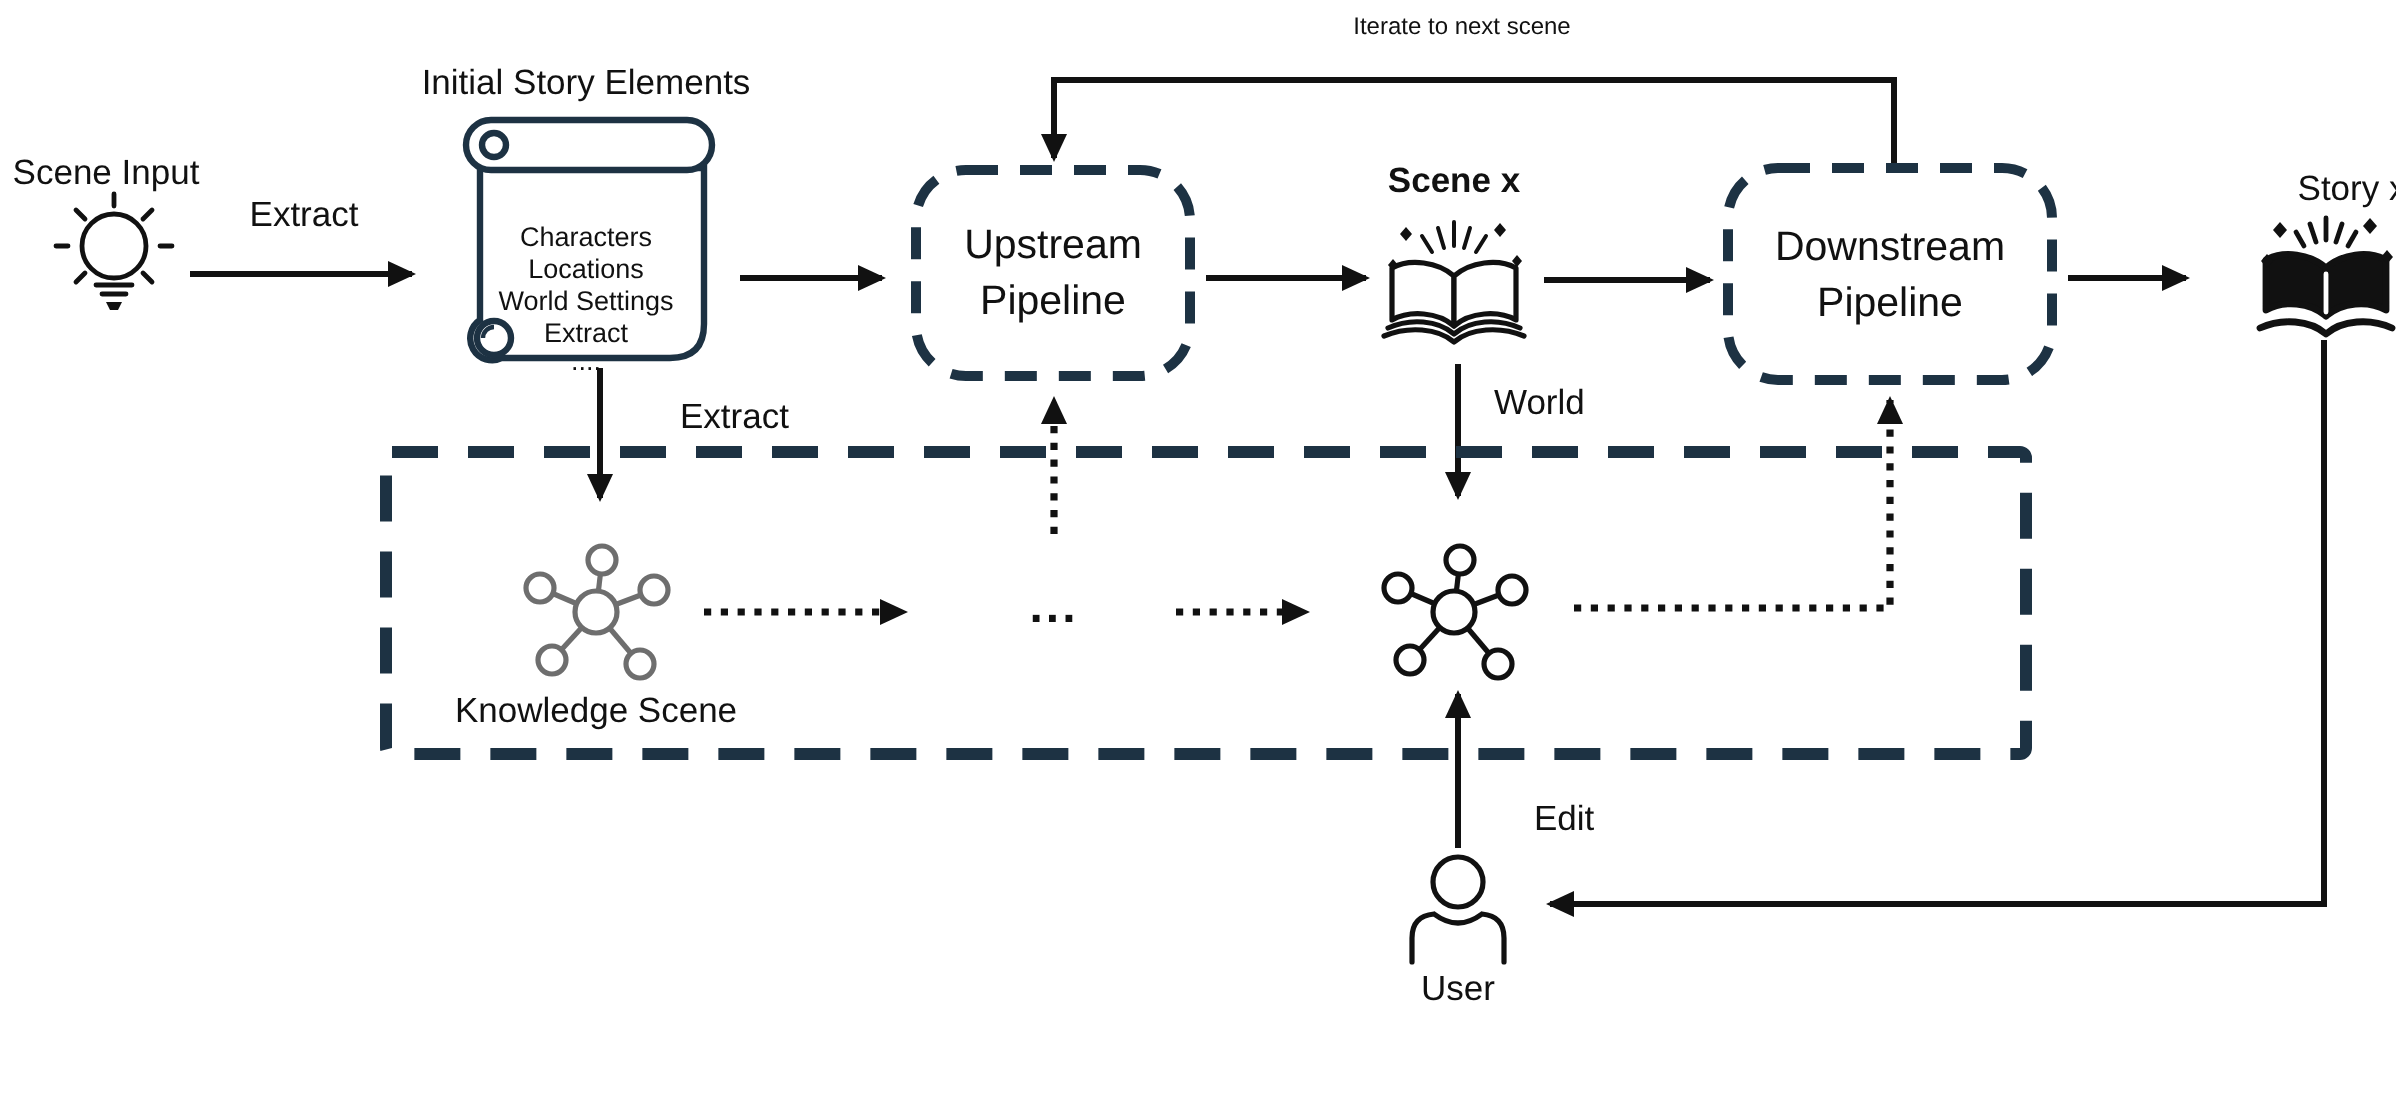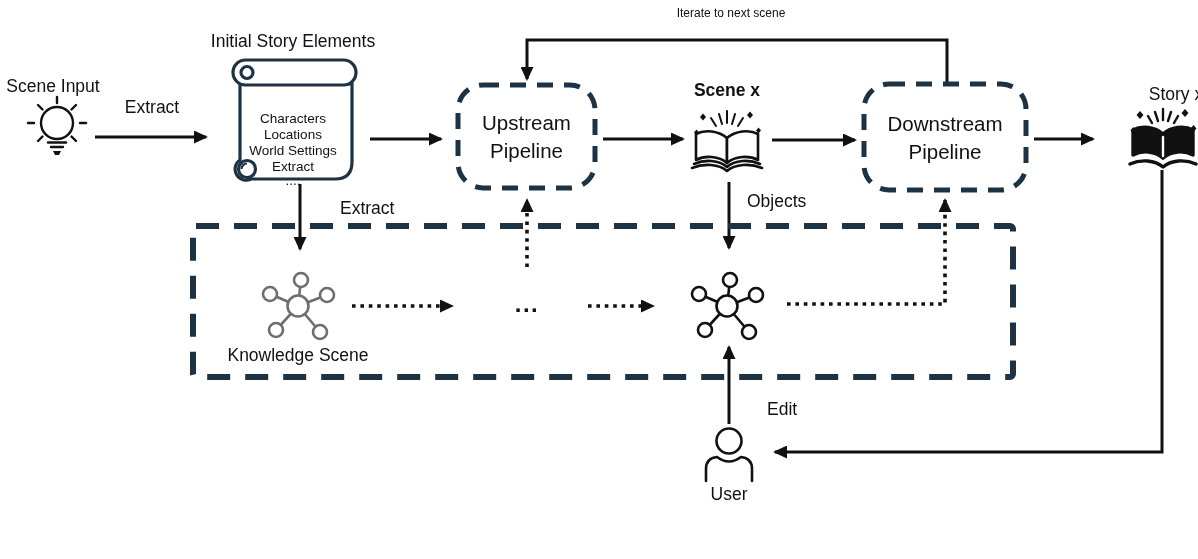--- a/index.html
+++ b/index.html
@@ -170,21 +170,21 @@
   <div class="scroll-line" style="top:116px;">World Settings</div>
   <div class="scroll-line" style="top:132px;">Extract</div>
   <div class="scroll-line" style="top:146px;">....</div>
 
   <div class="lbl" style="left:340px;top:198px;">Extract</div>
 
   <div class="pipeline-label" style="left:458px;top:109px;width:137px;">Upstream Pipeline</div>
 
   <div class="lbl center" style="left:667px;top:80px;width:120px;font-weight:bold;">Scene x</div>
 
-  <div class="lbl" style="left:747px;top:191px;">Objects</div>
+  <div class="lbl" style="left:747px;top:191px;">World</div>
 
   <div class="pipeline-label" style="left:864px;top:110px;width:162px;">Downstream Pipeline</div>
 
   <div class="lbl center" style="left:1126px;top:84px;width:100px;">Story x</div>
 
   <div class="lbl center" style="left:611px;top:7px;width:240px;font-size:12px;">Iterate to next scene</div>
 
   <div class="lbl center" style="left:213px;top:345px;width:170px;">Knowledge Scene</div>
 
   <div class="ellipsis" style="left:501px;top:290px;width:52px;">...</div>

